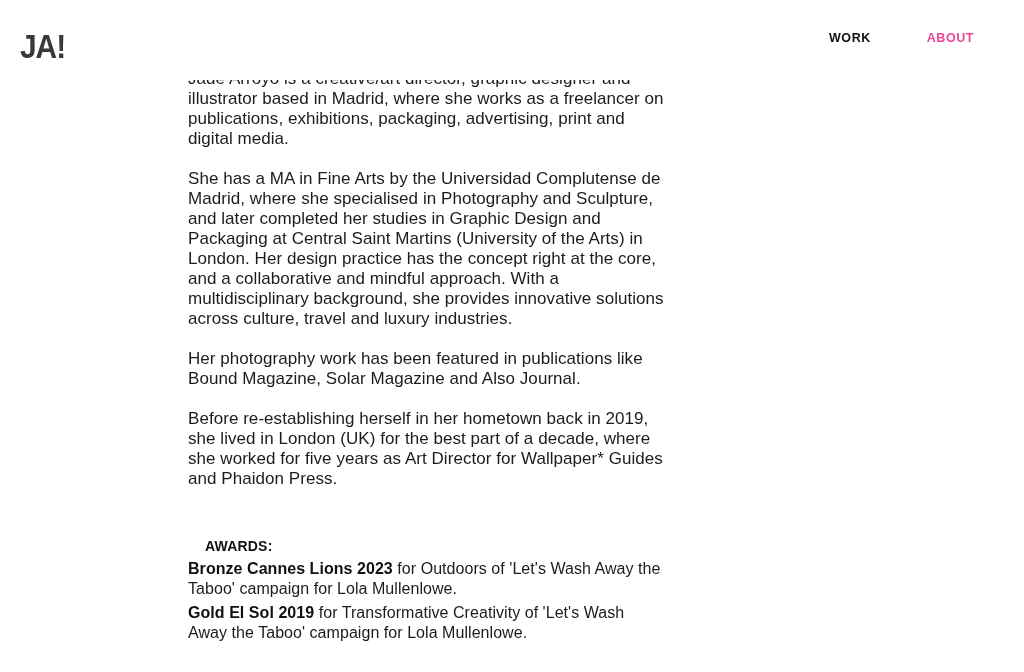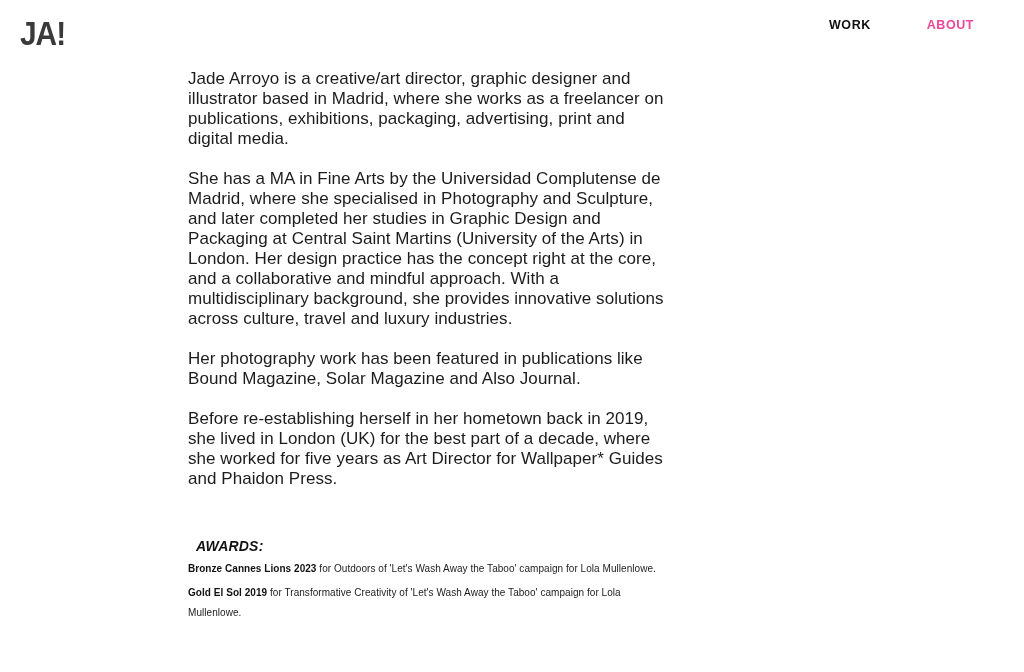--- a/index.html
+++ b/index.html
@@ -11,21 +11,21 @@
     background: #ffffff;
   }
   body {
     font-family: "Liberation Sans", sans-serif;
     -webkit-font-smoothing: antialiased;
   }
 
   
   .site-header {
     position: absolute;
-    top: 5px; left: 0;
+    top: 18px; left: 0;
     width: 996px;
     height: 62px;
     background: #ffffff;
     z-index: 10;
   }
   .logo {
     position: absolute;
     left: 20px;
     top: 11px;
     font-family: "Liberation Sans", sans-serif;
@@ -72,31 +72,30 @@
     line-height: 20px;
     color: #1c1c1c;
     letter-spacing: 0.05px;
   }
   .bio-para:last-of-type { margin-bottom: 0; }
 
   .awards-section {
     margin-top: 47px;
   }
   .awards-heading {
-    margin: 0 0 3px 8px;
+    margin: 0 0 3px 17px;
     font-size: 14px;
     line-height: 20px;
     font-weight: bold;
     color: #111111;
     letter-spacing: 0.2px;
-    font-style: italic;
   }
   .award-entry {
     margin: 0 0 4px 0;
-    font-size: 10px;
+    font-size: 16px;
     line-height: 20px;
     color: #1c1c1c;
     letter-spacing: 0.05px;
   }
   .award-title {
     font-weight: bold;
     color: #111111;
   }
 </style>
 </head>

